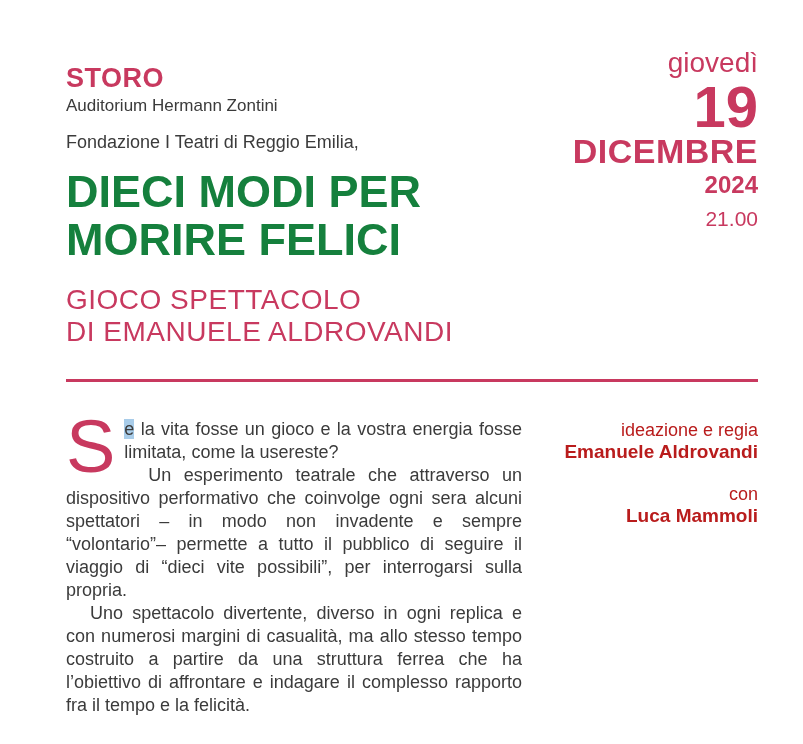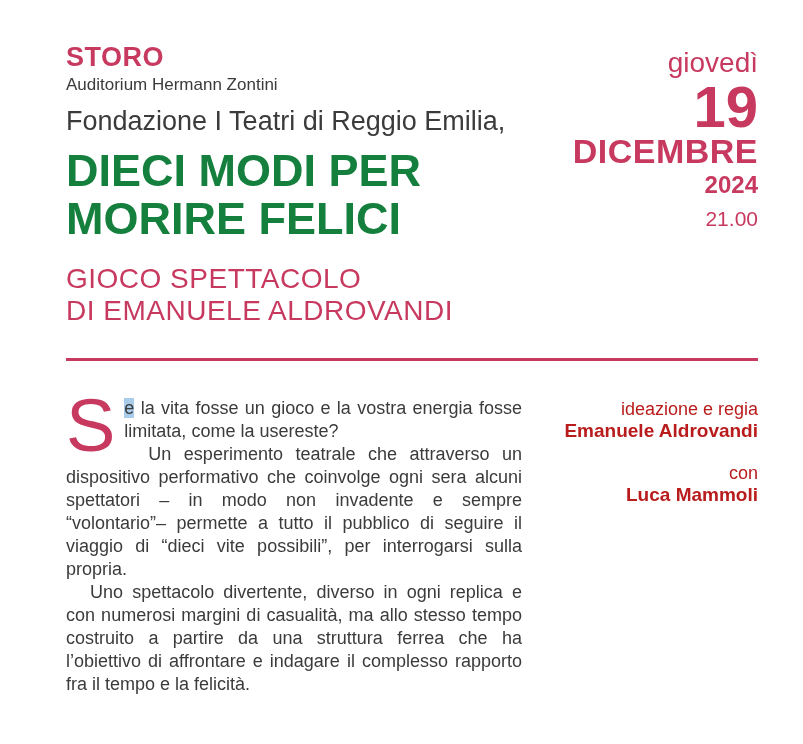--- a/index.html
+++ b/index.html
@@ -10,41 +10,41 @@
     width: 803px;
     height: 744px;
     overflow: hidden;
     font-family: "Liberation Sans", sans-serif;
   }
   .page {
     position: relative;
     width: 803px;
     height: 660px;
     background: #ffffff;
-    padding: 42px 45px 0 66px;
+    padding: 63px 45px 0 66px;
     color: #3b3b3b;
   }
 
   
   .venue-name {
     color: #c8395f;
     font-size: 27px;
     font-weight: 700;
     line-height: 30px;
     letter-spacing: 0.5px;
   }
   .venue-subtitle {
     font-size: 17px;
     line-height: 21px;
     margin-top: 2px;
     color: #3b3b3b;
   }
   .organizers {
     margin-top: 13px;
-    font-size: 27px;
+    font-size: 18px;
     line-height: 26px;
     color: #3b3b3b;
   }
 
   
   .date-block {
     position: absolute;
     top: 47px;
     right: 45px;
     text-align: right;

